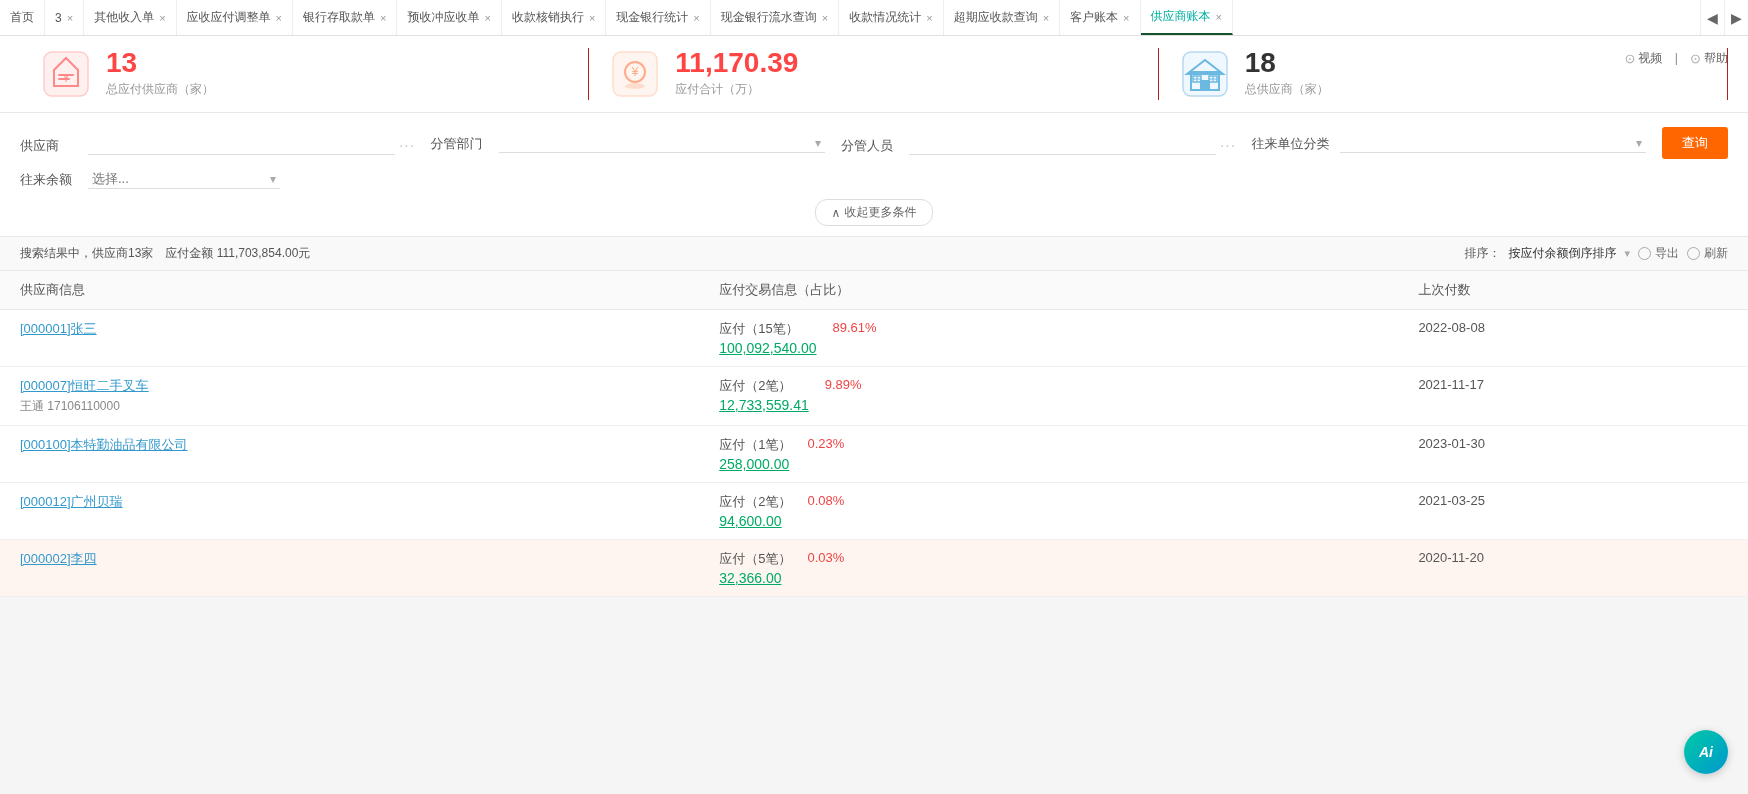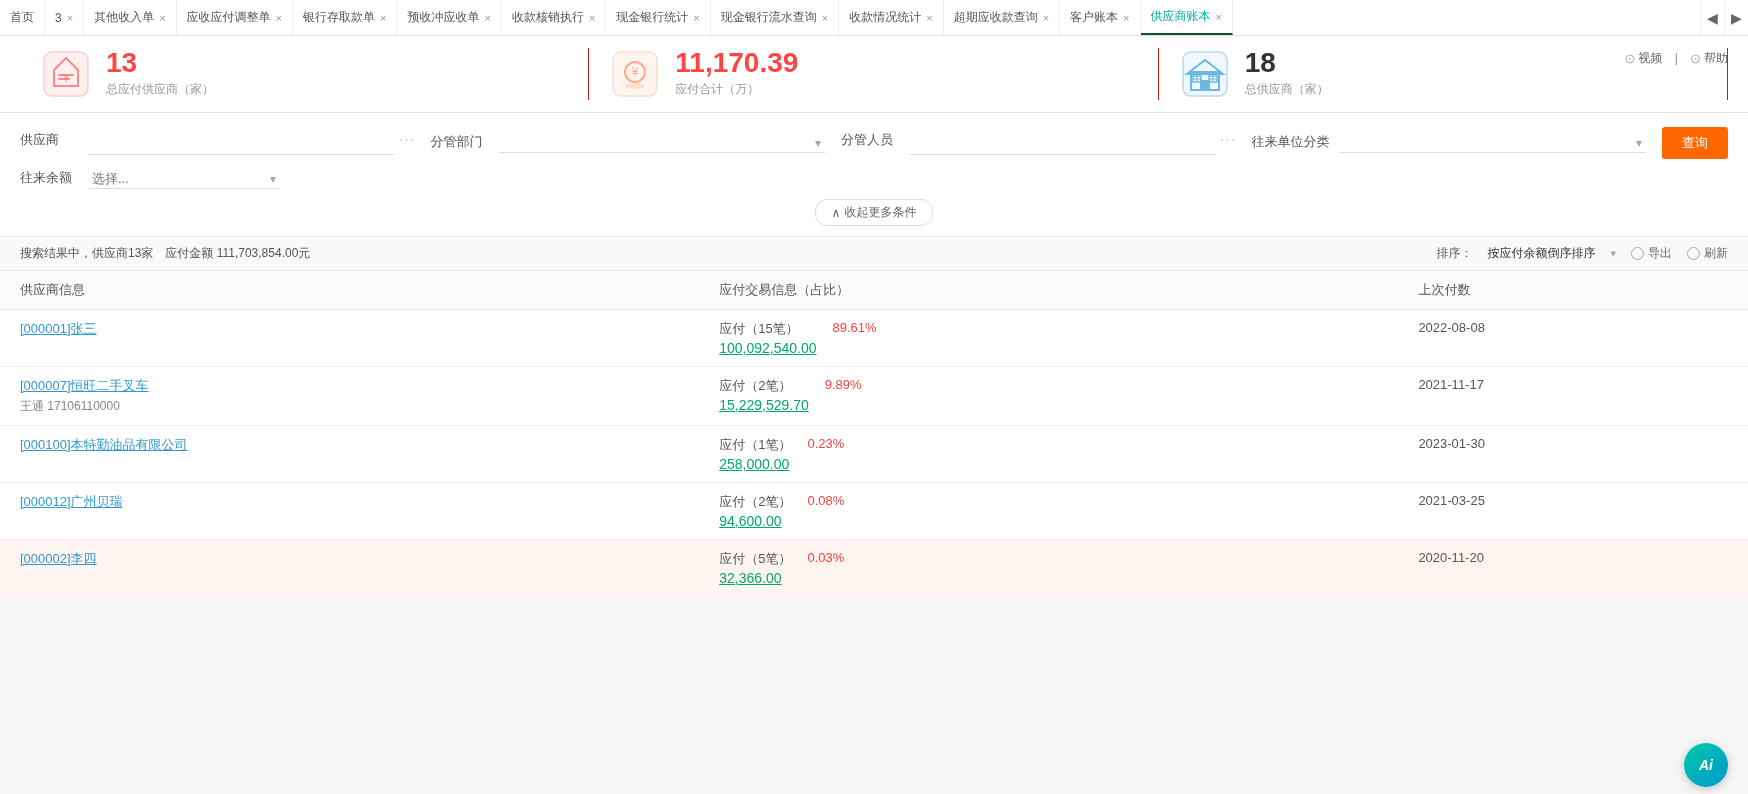--- a/index.html
+++ b/index.html
@@ -76,21 +76,21 @@
       border-bottom: 1px solid #e8e8e8;
     }
     .filter-row {
       display: flex;
       align-items: center;
       margin-bottom: 10px;
       gap: 16px;
     }
     .filter-item {
       display: flex;
-      align-items: flex-start;
+      align-items: flex-end;
       flex: 1;
     }
     .filter-label {
       font-size: 13px;
       color: #555;
       white-space: nowrap;
       margin-right: 8px;
       min-width: 60px;
     }
     .filter-input {
@@ -153,21 +153,21 @@
       display: flex;
       align-items: center;
       justify-content: space-between;
       padding: 8px 20px;
       background: #f9f9f9;
       border-bottom: 1px solid #e8e8e8;
       font-size: 12px;
       color: #555;
     }
     .results-bar-left { display: flex; gap: 12px; }
-    .results-bar-right { display: flex; align-items: center; gap: 15px; color: #666; text-align: right; }
+    .results-bar-right { display: flex; align-items: center; gap: 8px; color: #666; text-align: right; }
     .sort-label { color: #555; }
     .sort-value { color: #333; font-weight: 500; cursor: pointer; }
     .action-btn {
       display: flex;
       align-items: center;
       gap: 4px;
       cursor: pointer;
       color: #666;
       font-size: 12px;
     }
@@ -441,21 +441,21 @@
   </div>
           </td>
           <td class="date-cell">2022-08-08</td>
         </tr>
         <tr>
           <td><span class="supplier-link">[000007]恒旺二手叉车</span><div class="supplier-sub">王通  17106110000</div></td>
           <td>
             <div class="td-payable">
     <div class="td-payable-info">
       <span class="payable-count">应付（2笔）</span>
-      <span class="payable-amount">15,229,529.70</span>
+      <span class="payable-amount">12,733,559.41</span>
     </div>
     <span class="payable-pct">9.89%</span>
   </div>
           </td>
           <td class="date-cell">2021-11-17</td>
         </tr>
         <tr>
           <td><span class="supplier-link">[000100]本特勤油品有限公司</span></td>
           <td>
             <div class="td-payable">
@@ -491,15 +491,15 @@
     </div>
     <span class="payable-pct">0.03%</span>
   </div>
           </td>
           <td class="date-cell">2020-11-20</td>
         </tr>
       </tbody>
   </table>
 </div>
 
-<div style="position:fixed; bottom:7px; right:20px; width:44px; height:44px; background:linear-gradient(135deg,#00c9a7,#0099cc); border-radius:50%; display:flex; align-items:center; justify-content:center; cursor:pointer; box-shadow:0 2px 8px rgba(0,0,0,0.2);">
+<div style="position:fixed; bottom:20px; right:20px; width:44px; height:44px; background:linear-gradient(135deg,#00c9a7,#0099cc); border-radius:50%; display:flex; align-items:center; justify-content:center; cursor:pointer; box-shadow:0 2px 8px rgba(0,0,0,0.2);">
   <span style="color:#fff; font-weight:bold; font-size:14px; font-style:italic;">Ai</span>
 </div>
 
 </body></html>

